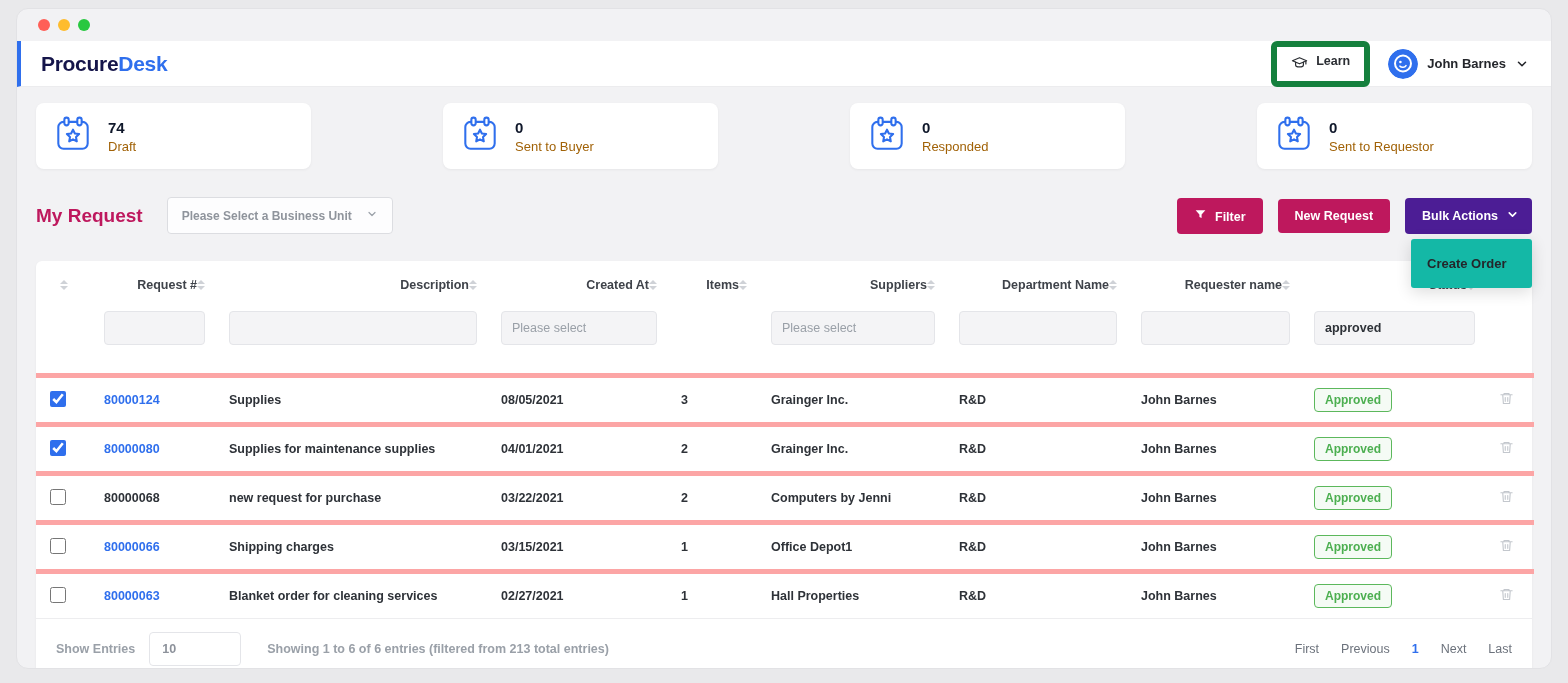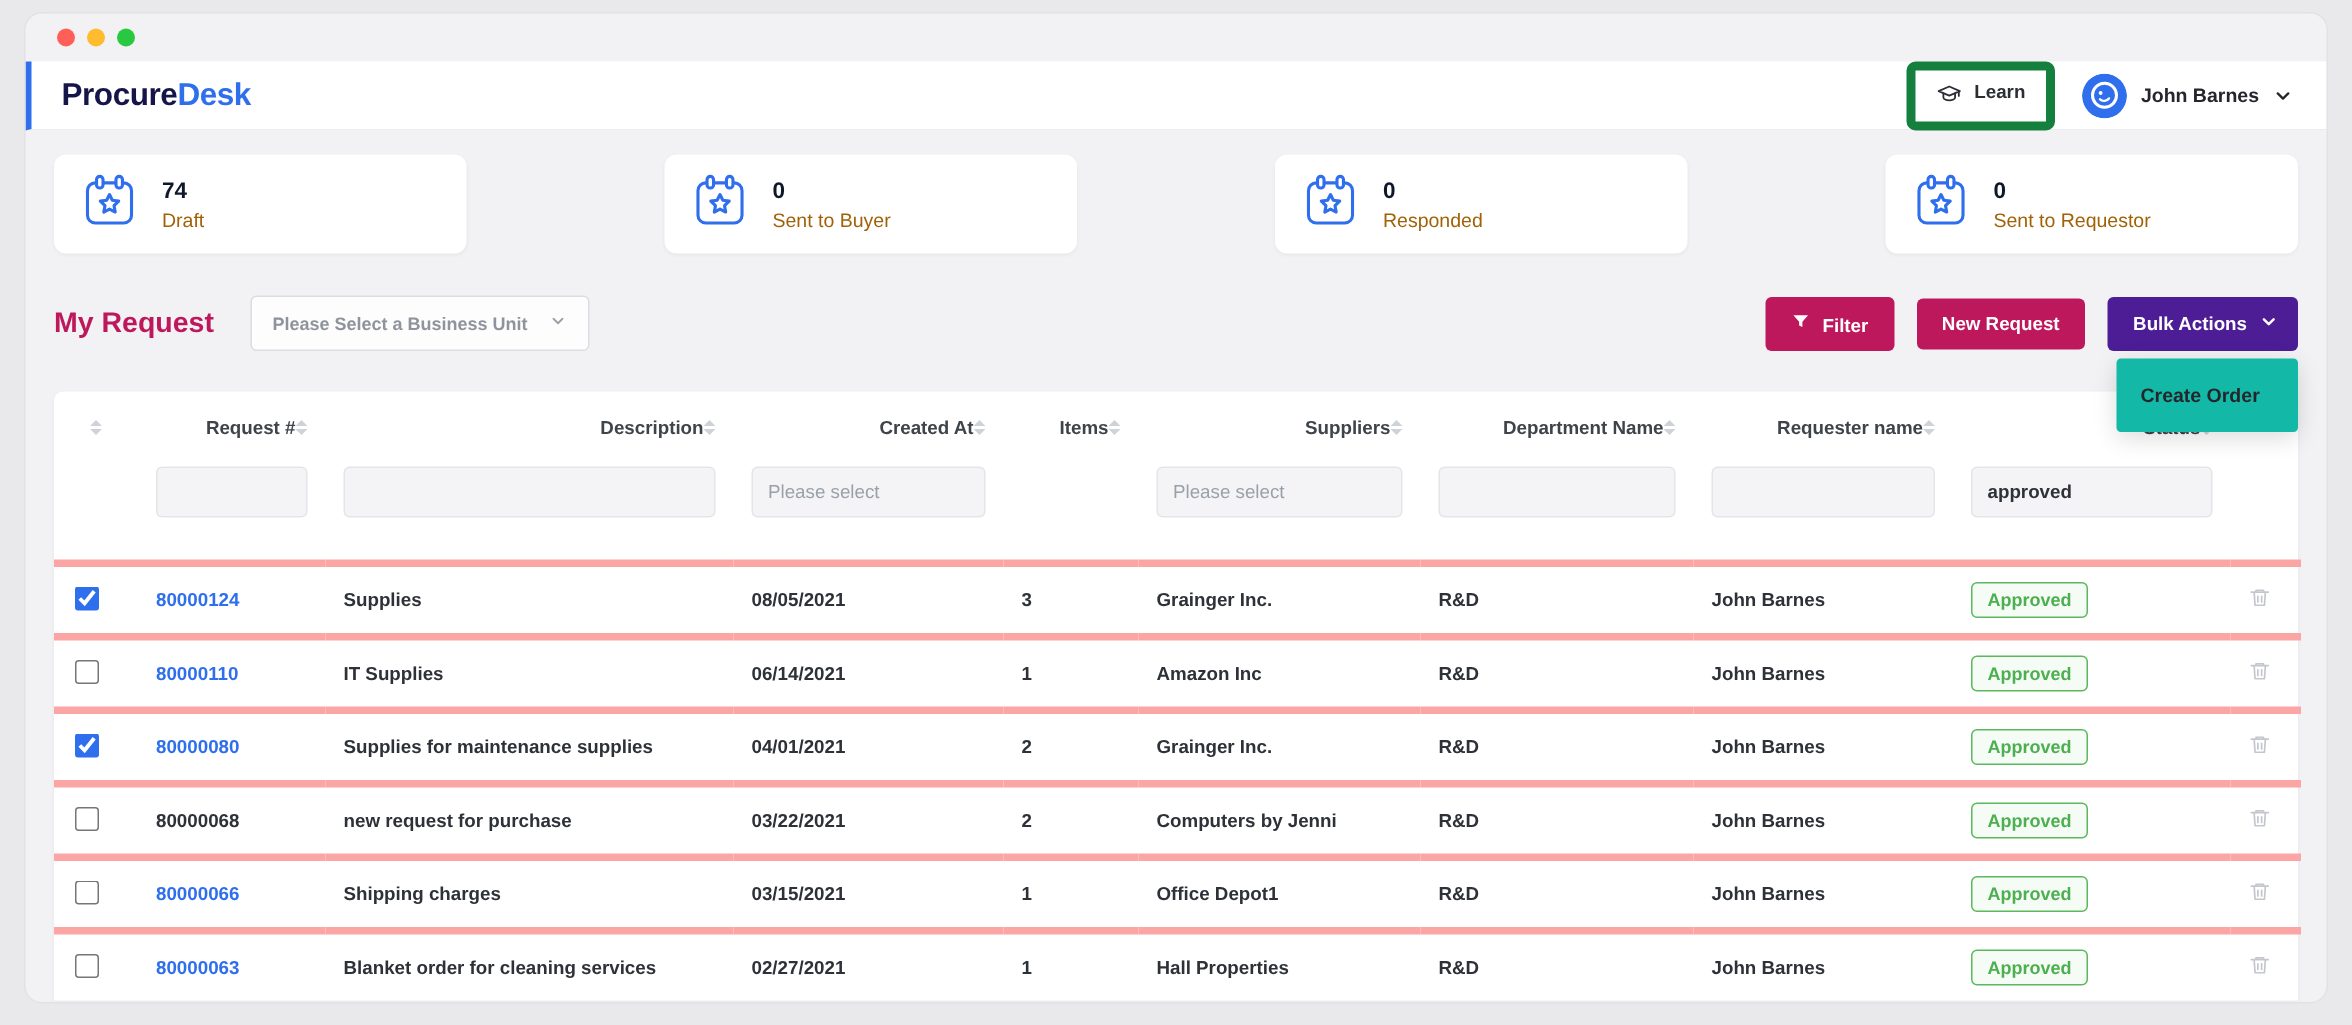--- a/index.html
+++ b/index.html
@@ -364,36 +364,20 @@
             <td>R&amp;D</td>
             <td>John Barnes</td>
             <td><span class="badge">Approved</span></td>
             <td><span class="trash">
                   <svg viewBox="0 0 24 24" width="15" height="15" fill="none" stroke="currentColor" stroke-width="1.8" stroke-linecap="round" stroke-linejoin="round">
                     <path d="M3 6h18M8 6V4h8v2M6 6l1 14h10l1-14M10 10.5v6M14 10.5v6"></path>
                   </svg>
                 </span></td>
           </tr>
           <tr class="row">
-            <td class="td-check"><input type="checkbox" class="cbx" style=""></td>
-            <td><span class="req link">80000110</span></td>
-            <td>IT Supplies</td>
-            <td>06/14/2021</td>
-            <td>1</td>
-            <td>Amazon Inc</td>
-            <td>R&amp;D</td>
-            <td>John Barnes</td>
-            <td><span class="badge">Approved</span></td>
-            <td><span class="trash">
-                  <svg viewBox="0 0 24 24" width="15" height="15" fill="none" stroke="currentColor" stroke-width="1.8" stroke-linecap="round" stroke-linejoin="round">
-                    <path d="M3 6h18M8 6V4h8v2M6 6l1 14h10l1-14M10 10.5v6M14 10.5v6"></path>
-                  </svg>
-                </span></td>
-          </tr>
-          <tr class="row">
             <td class="td-check"><input type="checkbox" class="cbx" checked="" style=""></td>
             <td><span class="req link">80000080</span></td>
             <td>Supplies for maintenance supplies</td>
             <td>04/01/2021</td>
             <td>2</td>
             <td>Grainger Inc.</td>
             <td>R&amp;D</td>
             <td>John Barnes</td>
             <td><span class="badge">Approved</span></td>
             <td><span class="trash">

